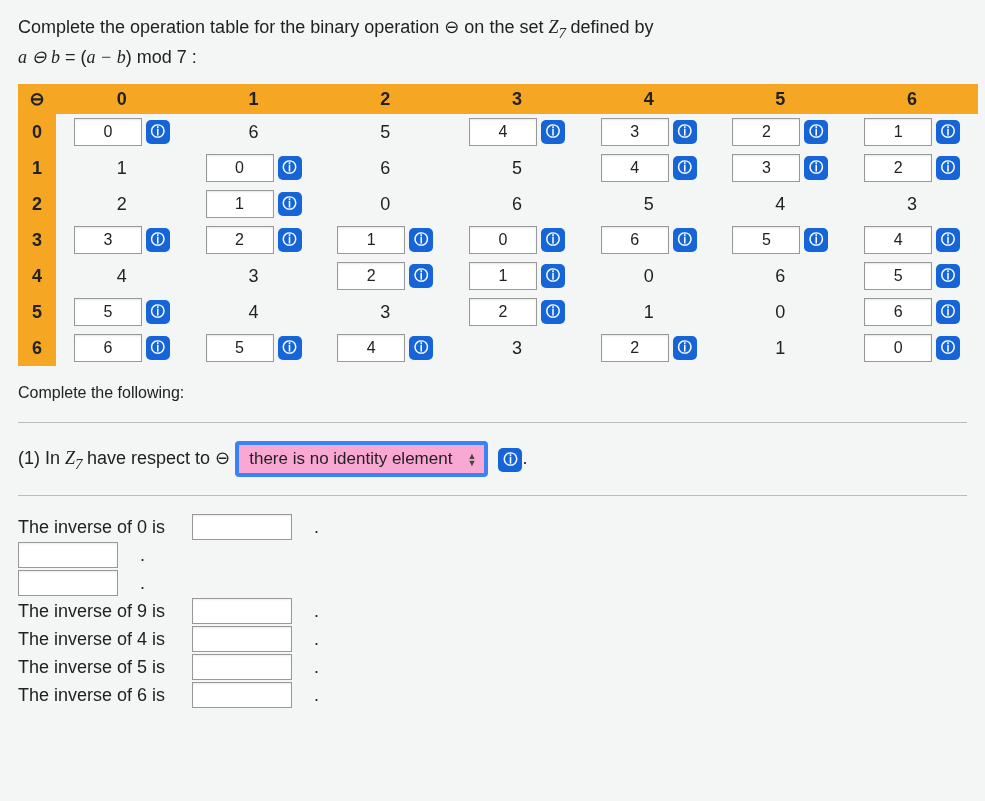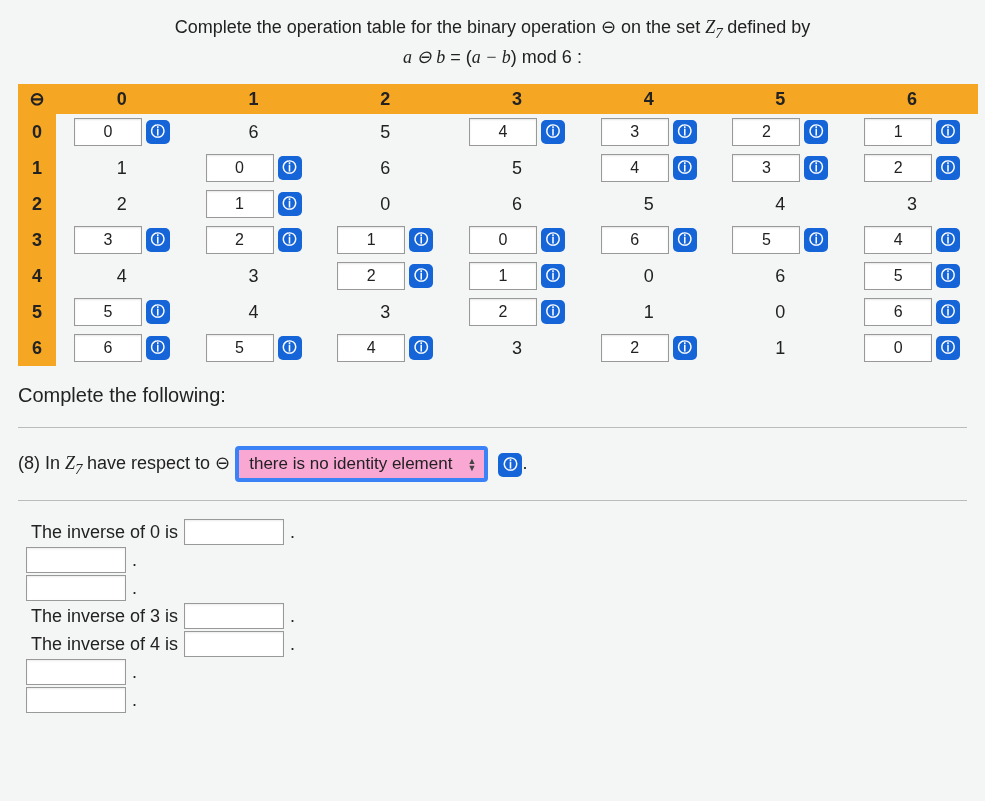--- a/index.html
+++ b/index.html
@@ -5,21 +5,21 @@
   * { box-sizing: border-box; }
   body {
     margin: 0;
     padding: 10px 18px;
     font-family: Arial, Helvetica, sans-serif;
     font-size: 18px;
     color: #222;
     background: #f4f5f5;
     width: 985px;
   }
-  .question-text { margin: 4px 0 14px 0; line-height: 1.45; text-align: center; }
+  .question-text { margin: 4px 0 14px 0; line-height: 1.45; }
   .math-var { font-style: italic; font-family: Georgia, 'Times New Roman', serif; }
   .table-wrap { margin-bottom: 18px; }
   table.op {
     border-collapse: collapse;
     width: 960px;
   }
   table.op th, table.op td {
     padding: 4px 4px;
     text-align: center;
     vertical-align: middle;
@@ -69,21 +69,21 @@
     color: #fff;
     font-size: 14px;
     font-weight: bold;
     cursor: pointer;
   }
   .static-val {
     font-size: 18px;
     min-width: 68px;
     display: inline-block;
   }
-  .section-title { margin: 10px 0 20px 0; font-size: 20px; }
+  .section-title { margin: 10px 0 20px 0; font-size: 16px; }
   .part { margin: 18px 0; }
   .dropdown {
     display: inline-block;
     border: 4px solid #3b82f6;
     background: #f9a8d4;
     padding: 4px 32px 4px 10px;
     border-radius: 4px;
     font-size: 17px;
     position: relative;
   }
@@ -99,21 +99,21 @@
   .dropdown .arrows {
     position: absolute;
     right: 8px; top: 50%;
     transform: translateY(-50%);
     font-size: 9px;
     line-height: 0.7;
     color: #444;
     display: flex;
     flex-direction: column;
   }
-  .inv-row { margin: 2px 8px; display: flex; align-items: center; gap: 6px; text-align: right; }
+  .inv-row { margin: 2px 0; display: flex; align-items: center; gap: 22px; }
   .inv-label { width: 152px; font-size: 18px; }
   .inv-box {
     display: inline-block;
     width: 100px;
     height: 26px;
     border: 1px solid #999;
     background: #fff;
     box-shadow: inset 0 1px 2px rgba(0,0,0,.08);
   }
   .thin-underline { height:1px; background:#bbb; margin:16px 0; width:100%; }
@@ -121,21 +121,21 @@
 </head>
 <body>
 
 <div class="question-text">
   <span>Complete the operation table for the binary operation ⊖ on the set </span>
   <span class="math-var">
     <span>Z</span><sub>7</sub>
   </span>
   <span> defined by</span><br>
   <span>
-    <span class="math-var">a ⊖ b</span><span> = (</span><span class="math-var">a − b</span><span>) mod 6 :</span>
+    <span class="math-var">a ⊖ b</span><span> = (</span><span class="math-var">a − b</span><span>) mod 7 :</span>
   </span>
 </div>
 
 <div class="table-wrap">
   <table class="op">
     <thead>
       <tr id="table-head-row">
         <th class="corner">⊖</th>
       <th>0</th>
           <th>1</th>
@@ -442,21 +442,21 @@
           </td>
         </tr>
       </tbody>
   </table>
 </div>
 
 <div class="section-title">Complete the following:</div>
 <div class="thin-underline"></div>
 
 <div class="part">
-  <span>(8) In </span>
+  <span>(1) In </span>
   <span class="math-var">
     <span>Z</span><sub>7</sub>
   </span>
   <span> have respect to ⊖ </span>
   <span class="dropdown">
     <span>there is no identity element</span>
     <span class="arrows">▲<br>▼</span>
   </span>
   &nbsp;<span class="info-badge">ⓘ</span><span>.</span>
 </div>
@@ -472,31 +472,33 @@
       </div>
       <div class="inv-row">
         <span class="inv-box"></span>
         <span>.</span>
       </div>
       <div class="inv-row">
         <span class="inv-box"></span>
         <span>.</span>
       </div>
       <div class="inv-row">
-        <span class="inv-label">The inverse of 3 is</span>
+        <span class="inv-label">The inverse of 9 is</span>
         <span class="inv-box"></span>
         <span>.</span>
       </div>
       <div class="inv-row">
         <span class="inv-label">The inverse of 4 is</span>
         <span class="inv-box"></span>
         <span>.</span>
       </div>
       <div class="inv-row">
-        <span class="inv-box"></span>
-        <span>.</span>
-      </div>
-      <div class="inv-row">
+        <span class="inv-label">The inverse of 5 is</span>
+        <span class="inv-box"></span>
+        <span>.</span>
+      </div>
+      <div class="inv-row">
+        <span class="inv-label">The inverse of 6 is</span>
         <span class="inv-box"></span>
         <span>.</span>
       </div>
     </div>
 </div>
 
 </body></html>

